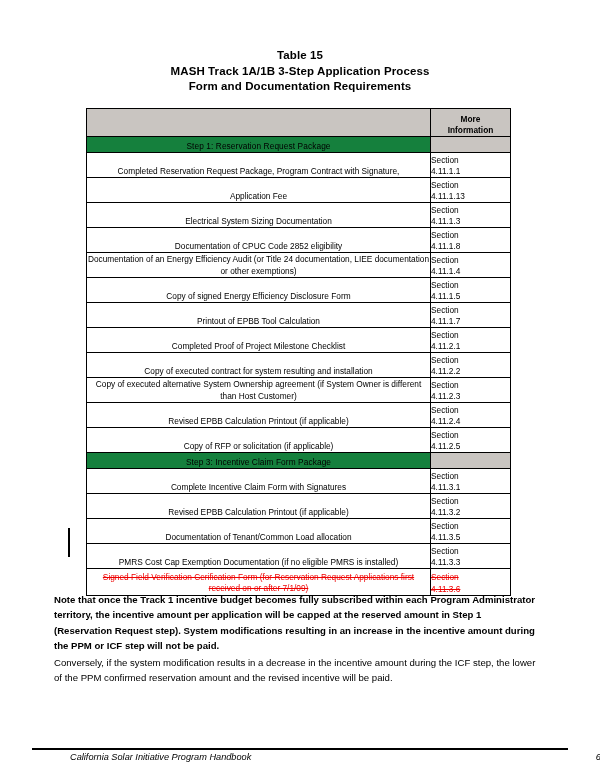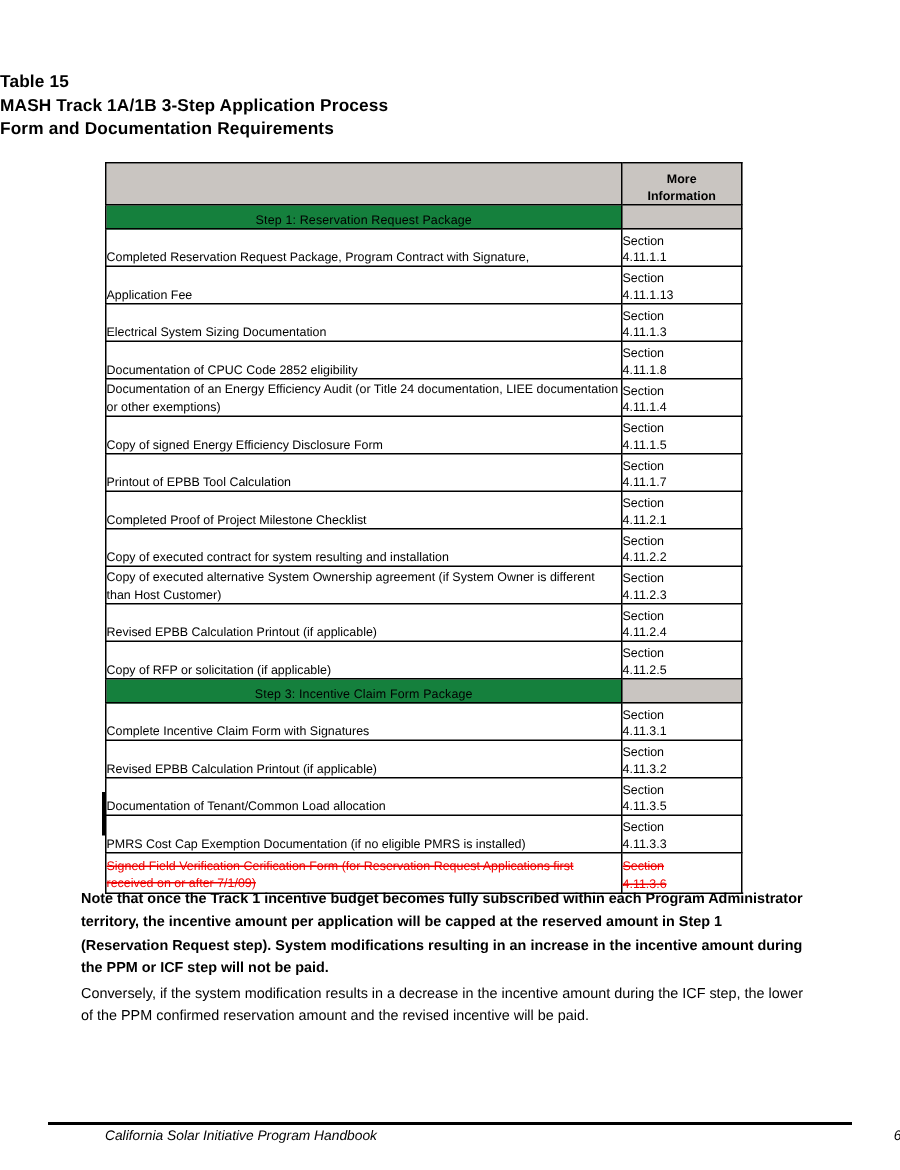--- a/index.html
+++ b/index.html
@@ -22,33 +22,33 @@
     width: 600px;
     height: 780px;
   }
 
   
   .title-block {
     position: absolute;
     left: 0;
     top: 48px;
     width: 600px;
-    text-align: left;
+    text-align: center;
   }
   .title-line {
     font-size: 11.5px;
     font-weight: bold;
     line-height: 15.5px;
     letter-spacing: 0.1px;
   }
 
   
   .tbl-wrap {
     position: absolute;
-    left: 70px;
+    left: 86px;
     top: 108px;
     width: 424px;
   }
   table.reqtbl {
     border-collapse: collapse;
     table-layout: fixed;
     width: 424px;
     border: 1.4px solid #000;
   }
   table.reqtbl td {
@@ -86,20 +86,21 @@
   }
   .hdr-step-blank {
     background: #c9c5c1;
     height: 15px;
   }
 
   .desc-cell {
     padding: 0 0 1px 5px;
     vertical-align: bottom;
     height: 24px;
+    text-align: center;
   }
   .desc-cell.two-line {
     height: 23px;
     padding-top: 1px;
     line-height: 11.4px;
   }
   .info-cell {
     text-align: left;
     vertical-align: middle;
     line-height: 11.2px;

